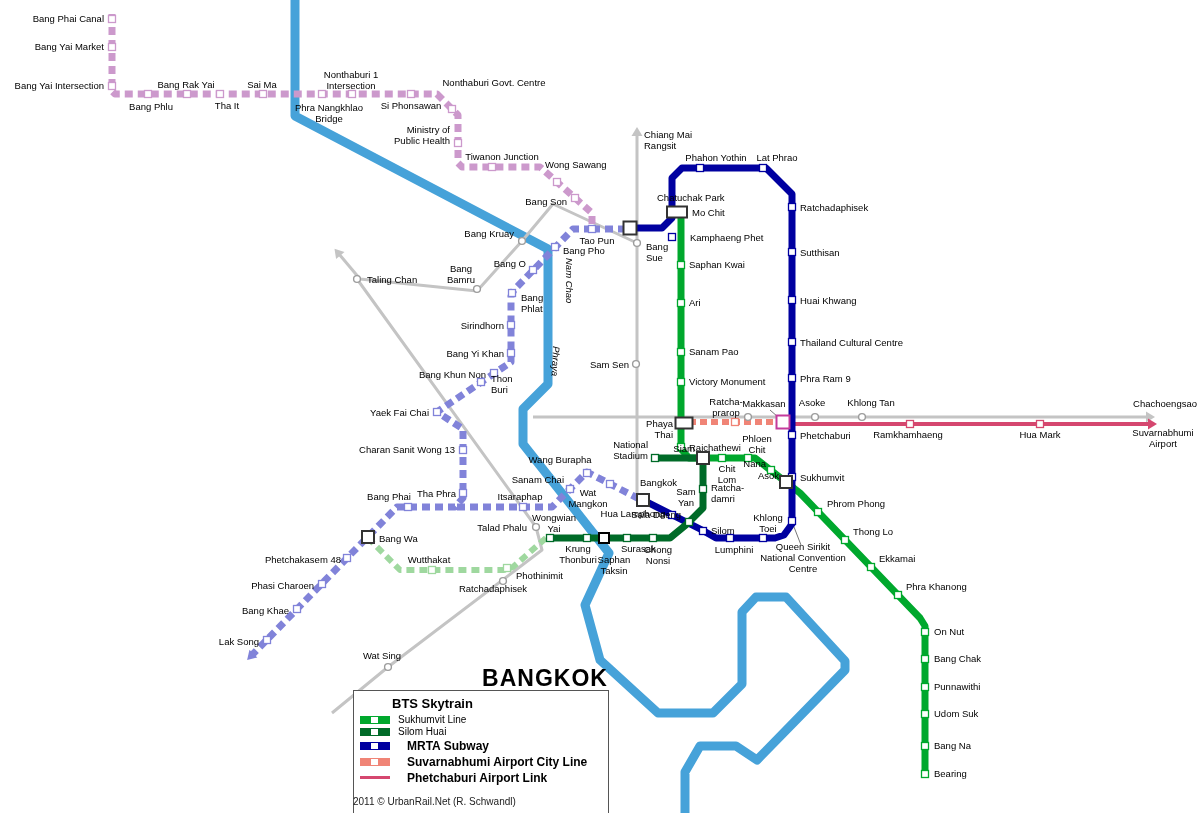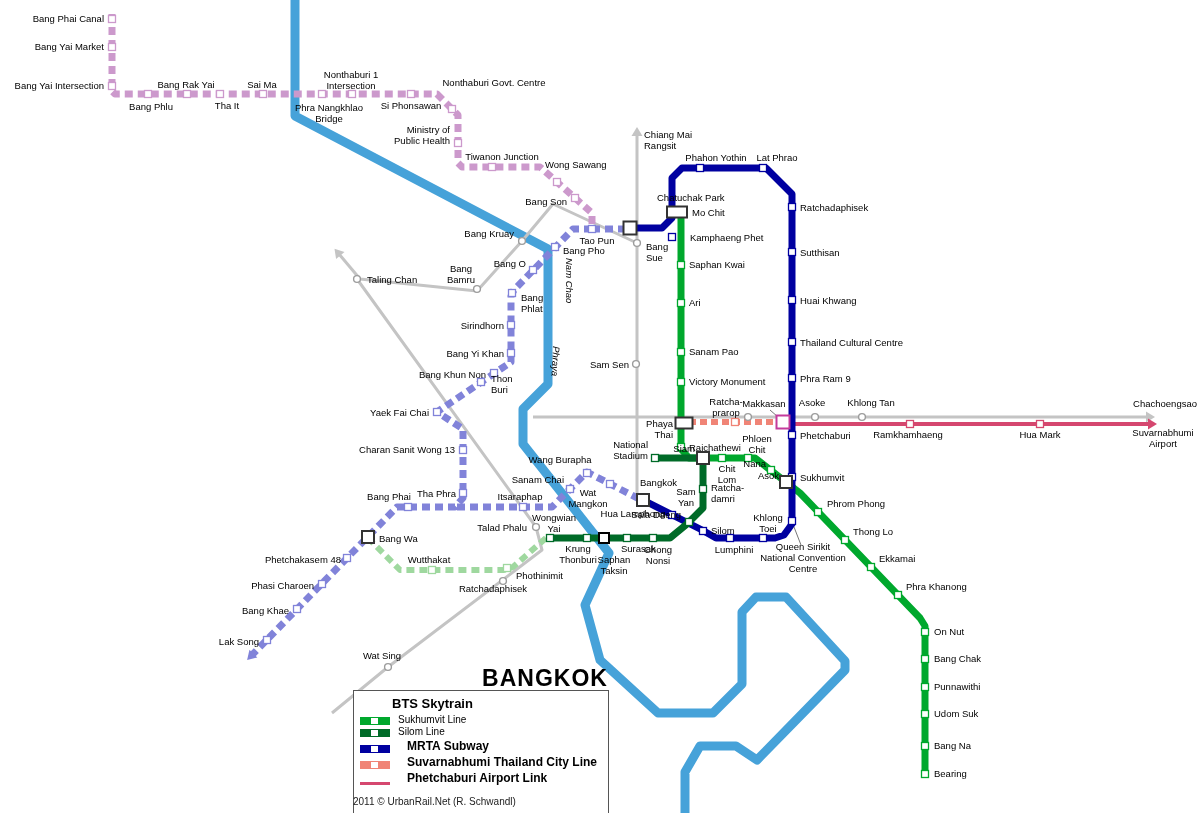--- a/index.html
+++ b/index.html
@@ -4,21 +4,21 @@
 <style>
   html,body{margin:0;padding:0;background:#fff;font-family:"Liberation Sans",sans-serif;}
   #stage{position:relative;width:1200px;height:813px;background:#fff;overflow:hidden;}
   #map{position:absolute;left:0;top:0;}
   #map text{font-family:"Liberation Sans",sans-serif;font-size:9.5px;fill:#000;}
   #city-title{position:absolute;left:455px;top:665px;width:180px;text-align:center;
               font-size:23px;font-weight:bold;letter-spacing:1px;color:#000;}
   #legend{position:absolute;left:353px;top:690px;width:256px;height:132px;
           border:1px solid #555;background:#fff;box-sizing:border-box;padding:3px 6px;}
   #legend .hdr{font-size:13px;font-weight:bold;margin:2px 0 3px 32px;}
-  .lg-row{display:flex;align-items:flex-end;height:11px;margin:1px 0;}
+  .lg-row{display:flex;align-items:center;height:11px;margin:1px 0;}
   .lg-row.big{height:15px;}
   .lg-sw{width:30px;height:8px;position:relative;margin-right:8px;flex:0 0 30px;}
   .lg-sw.thin{height:3px;}
   .lg-sw .st{position:absolute;left:11px;top:1px;width:7px;height:6px;background:#fff;}
   .lg-lb{font-size:10px;}
   .lg-lb.b{font-size:12px;font-weight:bold;padding-left:9px;}
   #copyright{position:absolute;left:353px;top:796px;font-size:10px;color:#222;}
 </style>
 </head>
 <body>
@@ -263,33 +263,33 @@
         <div class="lg-row">
           <span class="lg-sw" style="background: rgb(0, 168, 45);">
             <span class="st"></span>
           </span>
           <span class="lg-lb">Sukhumvit Line</span>
         </div>
         <div class="lg-row">
           <span class="lg-sw" style="background: rgb(0, 107, 40);">
             <span class="st"></span>
           </span>
-          <span class="lg-lb">Silom Line</span>
+          <span class="lg-lb">Silom Huai</span>
         </div>
         <div class="lg-row big">
           <span class="lg-sw" style="background: rgb(0, 0, 160);">
             <span class="st"></span>
           </span>
           <span class="lg-lb b">MRTA Subway</span>
         </div>
         <div class="lg-row big">
           <span class="lg-sw" style="background: rgb(240, 132, 118);">
             <span class="st"></span>
           </span>
-          <span class="lg-lb b">Suvarnabhumi Thailand City Line</span>
+          <span class="lg-lb b">Suvarnabhumi Airport City Line</span>
         </div>
         <div class="lg-row big">
           <span class="lg-sw thin" style="background: rgb(213, 71, 111);"></span>
           <span class="lg-lb b">Phetchaburi Airport Link</span>
         </div>
       </div>
   </div>
 
   <div id="copyright">2011 © UrbanRail.Net (R. Schwandl)</div>
 </div>

